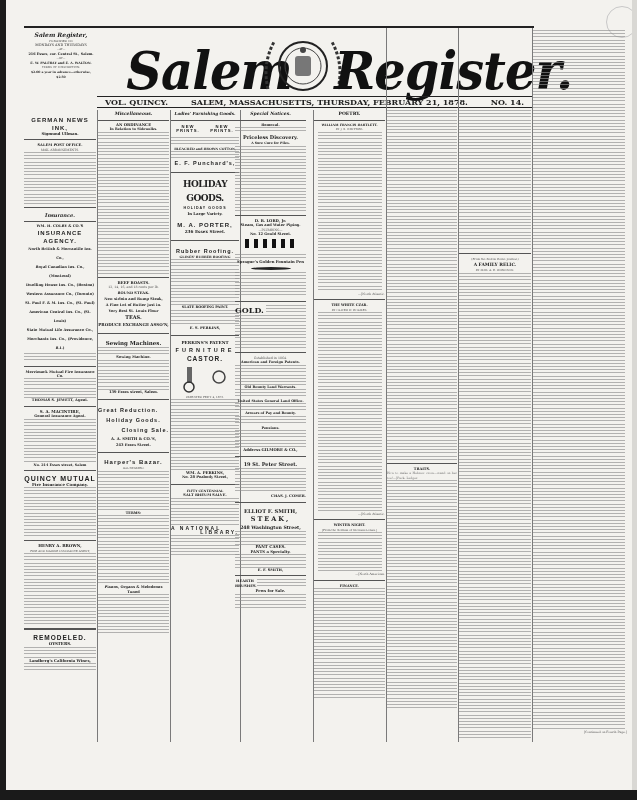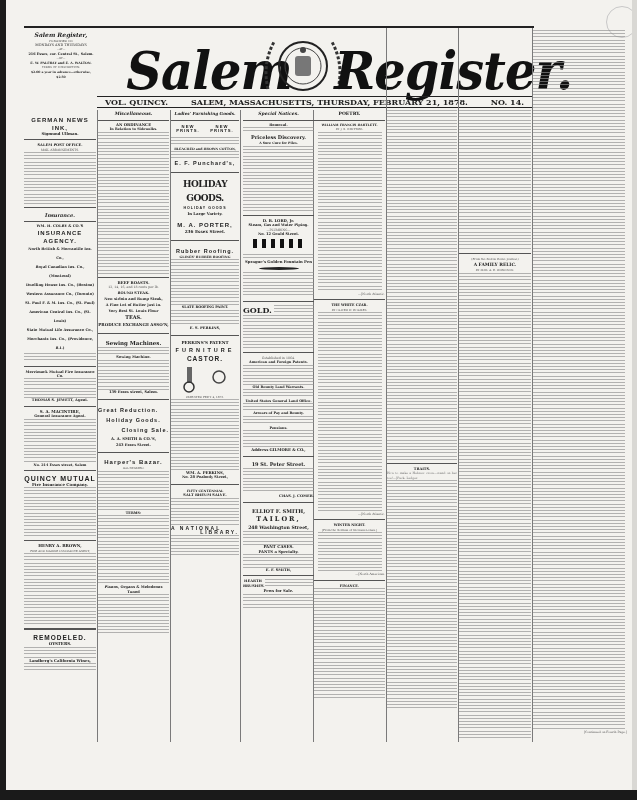--- a/index.html
+++ b/index.html
@@ -206,21 +206,21 @@
   <div class="h" style="font-size:3.6px;">No. 28 Peabody Street,</div>
   <div class="hrule" style="position:relative;width:68px;margin:4px 0;"></div>
   <div class="h" style="font-size:3.2px;">FIFTY CENTENNIAL</div>
   <div class="h" style="font-size:3.6px;">SALT RHEUM SALVE.</div>
   <div class="fill" style="position:relative;width:68px;height:28px;"></div>
   <div class="h cond" style="font-size:5px;letter-spacing:2px;text-align:left;">A NATIONAL</div>
   <div class="h cond" style="font-size:5px;letter-spacing:2px;text-align:right;">LIBRARY.</div>
   <div class="fill" style="position:relative;width:68px;height:22px;"></div>
 </div>
 
-<div class="col" style="left:243px;top:110px;width:71px;height:635px;">
+<div class="col" style="left:235px;top:110px;width:71px;height:635px;">
   <div class="h script" style="font-size:4.5px;line-height:8px;">Special Notices.</div>
   <div class="hrule" style="position:relative;width:71px;margin:2px 0;"></div>
   <div class="h" style="font-size:3.6px;">Removal.</div>
   <div class="fill" style="position:relative;width:71px;height:6px;"></div>
   <div class="h" style="font-size:5px;line-height:8px;">Priceless Discovery.</div>
   <div class="h" style="font-size:3.2px;">A Sure Cure for Piles.</div>
   <div class="fill" style="position:relative;width:71px;height:66px;"></div>
   <div class="hrule" style="position:relative;width:71px;margin:3px 0;"></div>
   <div class="h" style="font-size:3.8px;">D. R. LORD, Jr.</div>
   <div class="h" style="font-size:3.6px;">Steam, Gas and Water Piping.</div>
@@ -258,21 +258,21 @@
   <div class="fill" style="position:relative;width:71px;height:10px;"></div>
   <div class="h" style="font-size:3.4px;">Pensions.</div>
   <div class="fill" style="position:relative;width:71px;height:18px;"></div>
   <div class="h" style="font-size:3.8px;">Address GILMORE &amp; CO.,</div>
   <div class="hrule" style="position:relative;width:71px;margin:3px 0;"></div>
   <div class="h" style="font-size:5px;line-height:8px;">19 St. Peter Street.</div>
   <div class="fill" style="position:relative;width:71px;height:26px;"></div>
   <div class="h" style="font-size:3.6px;text-align:right;">CHAS. J. COMER.</div>
   <div class="hrule" style="position:relative;width:71px;margin:4px 0;"></div>
   <div class="h" style="font-size:5.2px;line-height:8px;">ELLIOT F. SMITH,</div>
-  <div class="h" style="font-size:6.5px;line-height:9px;letter-spacing:2px;">TAILOR,</div>
+  <div class="h" style="font-size:6.5px;line-height:9px;letter-spacing:2px;">STEAK,</div>
   <div class="h" style="font-size:4.6px;line-height:7px;">248 Washington Street,</div>
   <div class="fill" style="position:relative;width:71px;height:14px;"></div>
   <div class="h" style="font-size:4px;">PANT CASES.</div>
   <div class="h" style="font-size:3.8px;">PANTS a Specialty.</div>
   <div class="fill" style="position:relative;width:71px;height:14px;"></div>
   <div class="h" style="font-size:3.6px;">E. F. SMITH,</div>
   <div class="hrule" style="position:relative;width:71px;margin:3px 0;"></div>
   <div style="display:flex;gap:2px;">
     <div class="h" style="font-size:3.6px;width:20px;">HEARTH BRUSHES.</div>
     <div class="fill" style="position:relative;flex:1;height:10px;"></div>

